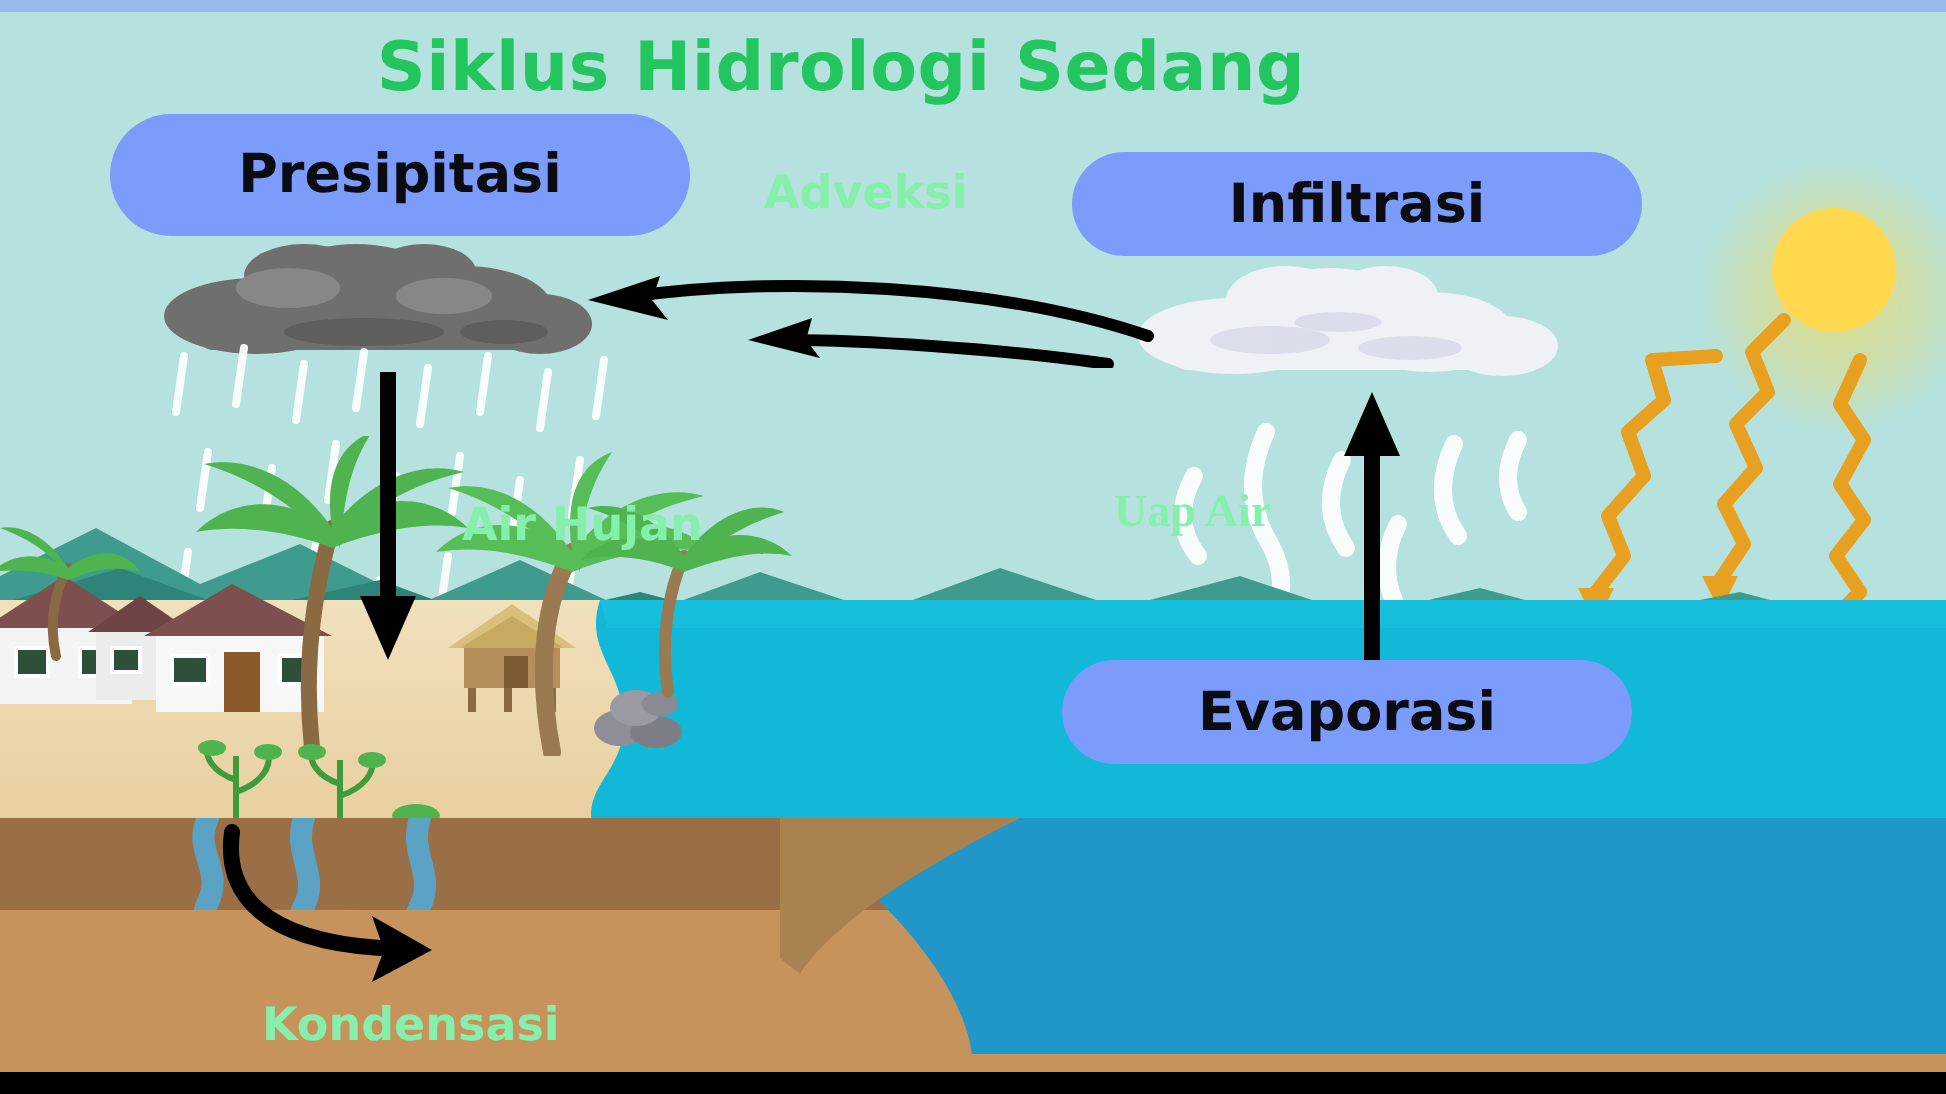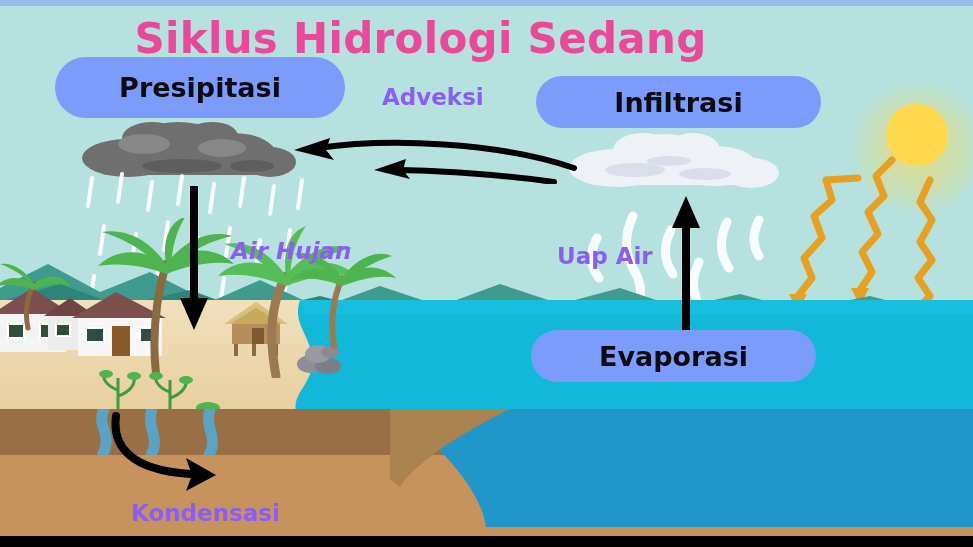--- a/index.html
+++ b/index.html
@@ -10,38 +10,38 @@
   }
   .abs{position:absolute;}
 
   
   #sky{left:0;top:0;width:973px;height:330px;background:#b5e2df;}
   #sky-strip{left:0;top:0;width:973px;height:6px;background:#7b9cfa;opacity:.55;}
 
   
   #title{
     left:0;top:14px;width:841px;text-align:center;
-    font-size:42px;font-weight:bold;color:#ec4899;letter-spacing:.3px;
+    font-size:34px;font-weight:bold;color:#22c55e;letter-spacing:.3px;
   }
 
   
   .pill{
     background:#7b9cfa;border-radius:40px;color:#0b0b12;
     font-size:27px;font-weight:bold;display:flex;align-items:center;
     justify-content:center;text-align:center;line-height:1;
   }
   #pill-presipitasi{left:55px;top:57px;width:290px;height:61px;}
   #pill-kondensasi{left:536px;top:76px;width:285px;height:52px;}
   #pill-evaporasi{left:531px;top:330px;width:285px;height:52px;}
 
   
-  .plabel{color:#8b5cf6;font-size:23px;font-weight:bold;white-space:nowrap;}
+  .plabel{color:#86efac;font-size:23px;font-weight:bold;white-space:nowrap;}
   #lbl-adveksi{left:382px;top:84px;}
-  #lbl-airhujan{left:231px;top:238px;font-style:italic;}
-  #lbl-uapair{left:557px;top:243px;}
+  #lbl-airhujan{left:231px;top:250px;}
+  #lbl-uapair{left:557px;top:243px;font-family:Liberation Serif, serif;}
   #lbl-infiltrasi{left:131px;top:500px;}
 
   
   #sun-glow{left:848px;top:78px;width:140px;height:140px;border-radius:50%;
     background:radial-gradient(circle,rgba(255,215,70,.55) 0%,rgba(255,215,70,.30) 42%,rgba(255,215,70,0) 70%);}
   #sun-core{left:886px;top:104px;width:62px;height:62px;border-radius:50%;background:#ffd84d;}
 
   
   #beach{left:0;top:300px;width:973px;height:112px;background:#efdcb4;}
   #beach2{left:0;top:300px;width:420px;height:112px;

